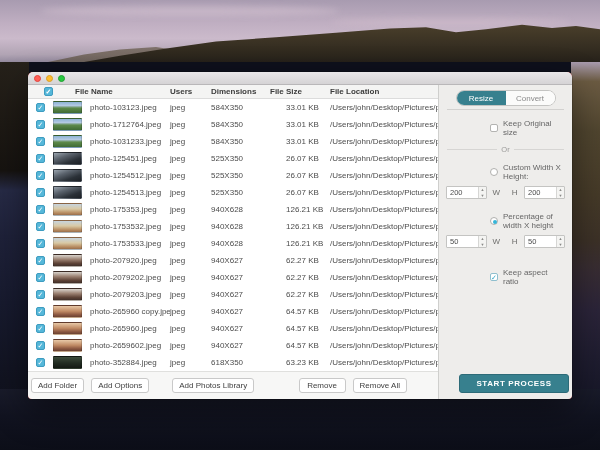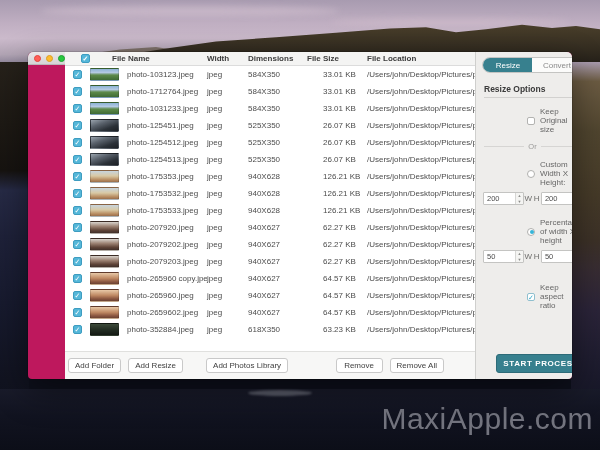--- a/index.html
+++ b/index.html
@@ -25,23 +25,23 @@
   .right-shore { position:absolute; top:62px; right:0; width:29px; height:388px;
         background:linear-gradient(180deg,#a99bae 0%,#6b5b42 5%,#50452f 18%,#453a28 34%,#3c3127 46%,#372c33 54%,#2b2439 64%,#1f1d30 76%,#141525 90%,#0f1020 100%); }
   .bottom-water { position:absolute; top:389px; left:0; width:600px; height:61px;
         background:linear-gradient(180deg,#191b2a 0%,#111320 45%,#0c0e18 100%); }
   .wave { position:absolute; top:390px; left:248px; width:64px; height:6px; border-radius:50%;
         background:rgba(205,210,220,.35); filter:blur(1px); }
   .watermark { position:absolute; top:402px; right:7px; font-size:30px; font-weight:300;
         color:rgba(198,198,208,.55); letter-spacing:.5px; }
 
   
-  .window { position:absolute; left:28px; top:52px; width:544px; height:327px;
+  .window { position:absolute; left:28px; top:72px; width:544px; height:327px;
         border-radius:5px 5px 4px 4px; box-shadow:0 12px 34px rgba(0,0,0,.45), 0 0 0 .5px rgba(0,0,0,.25);
-        background:#be185d; overflow:hidden; display:flex; }
+        background:#ef4444; overflow:hidden; display:flex; flex-direction:column; }
   .titlebar { height:13px; flex:0 0 13px; background:linear-gradient(#e9e7e9,#d5d3d5);
         border-bottom:1px solid #b9b7b9; display:flex; align-items:center; padding-left:6px; gap:5px; }
   .tl { width:7px; height:7px; border-radius:50%; display:inline-block; }
   .tl.red { background:#ff5f57; border:.5px solid #e0443e; }
   .tl.yellow { background:#febc2e; border:.5px solid #d89e24; }
   .tl.green { background:#28c840; border:.5px solid #1f9f31; }
 
   .content { flex:1; display:flex; min-height:0; }
 
   
@@ -118,37 +118,36 @@
 <div class="desktop">
   <div class="sky"></div>
   <div class="cloud1"></div>
   <div class="cloud2"></div>
   <div class="mountain-far"></div>
   <div class="mountain-range"></div>
   <div class="left-shore"></div>
   <div class="right-shore"></div>
   <div class="bottom-water"></div>
   <div class="wave"></div>
-  <div class="watermark">MaxiApple.com</div>
 </div>
 
 <div class="window">
   <div class="titlebar">
     <span class="tl red"></span>
     <span class="tl yellow"></span>
     <span class="tl green"></span>
   </div>
 
   <div class="content">
 
     <div class="left-section">
       <div class="table-header">
         <span class="hcell h-check checkbox">✓</span>
         <span class="hcell h-name">File Name</span>
-        <span class="hcell h-type">Width</span>
+        <span class="hcell h-type">Users</span>
         <span class="hcell h-dims">Dimensions</span>
         <span class="hcell h-size">File Size</span>
         <span class="hcell h-loc">File Location</span>
       </div>
 
       <div class="table-body">
   <div class="trow">
     <span class="c-check">
               <span class="checkbox">✓</span>
             </span>
@@ -336,34 +335,33 @@
     <span class="c-name">photo-352884.jpeg</span>
     <span class="c-type">jpeg</span>
     <span class="c-dims">618X350</span>
     <span class="c-size">63.23 KB</span>
     <span class="c-loc">/Users/john/Desktop/Pictures/p...</span>
   </div>
 </div>
 
       <div class="footer-bar">
         <span class="btn add-folder">Add Folder</span>
-        <span class="btn add-photos">Add Resize</span>
+        <span class="btn add-photos">Add Options</span>
         <span class="btn add-library">Add Photos Library</span>
         <span class="btn remove">Remove</span>
         <span class="btn remove-all">Remove All</span>
       </div>
     </div>
 
     <div class="right-panel">
       <div class="tabs">
         <span class="tab active">Resize</span>
         <span class="tab">Convert</span>
       </div>
 
-      <div class="section-title">Resize Options</div>
       <div class="rule"></div>
 
       <div class="opt-row">
         <span class="p-check">✓</span>
         <span>Keep Original size</span>
       </div>
 
       <div class="or-row">
         <span>Or</span>
       </div>

